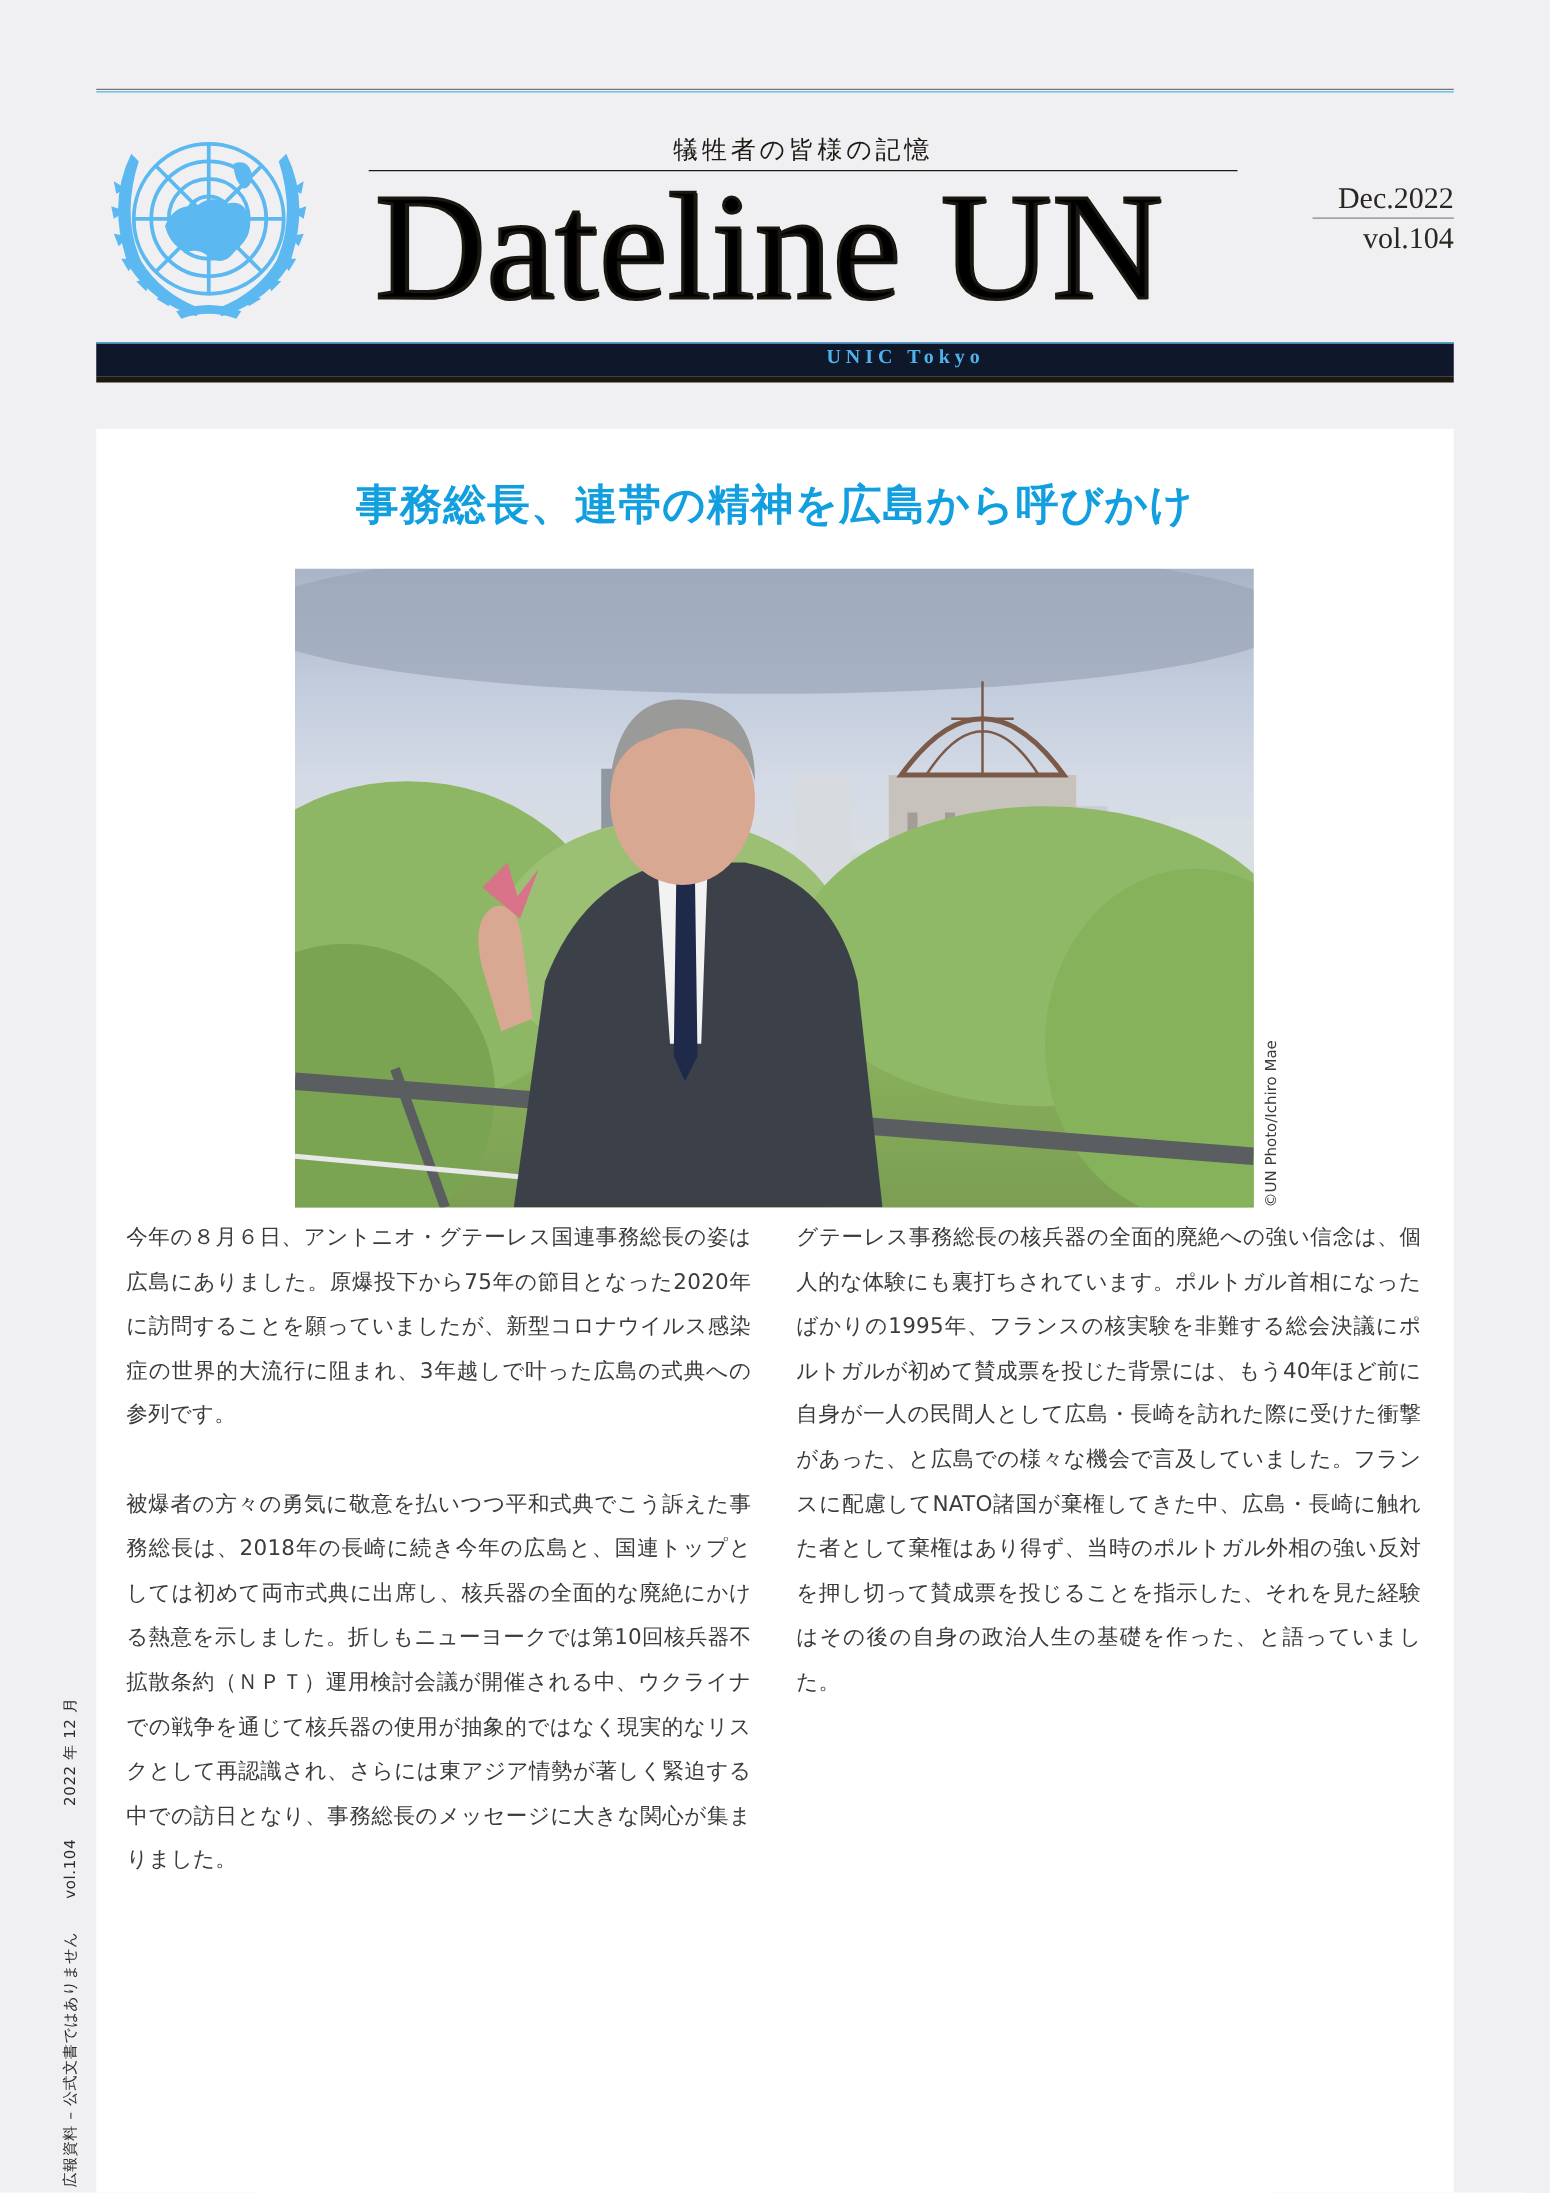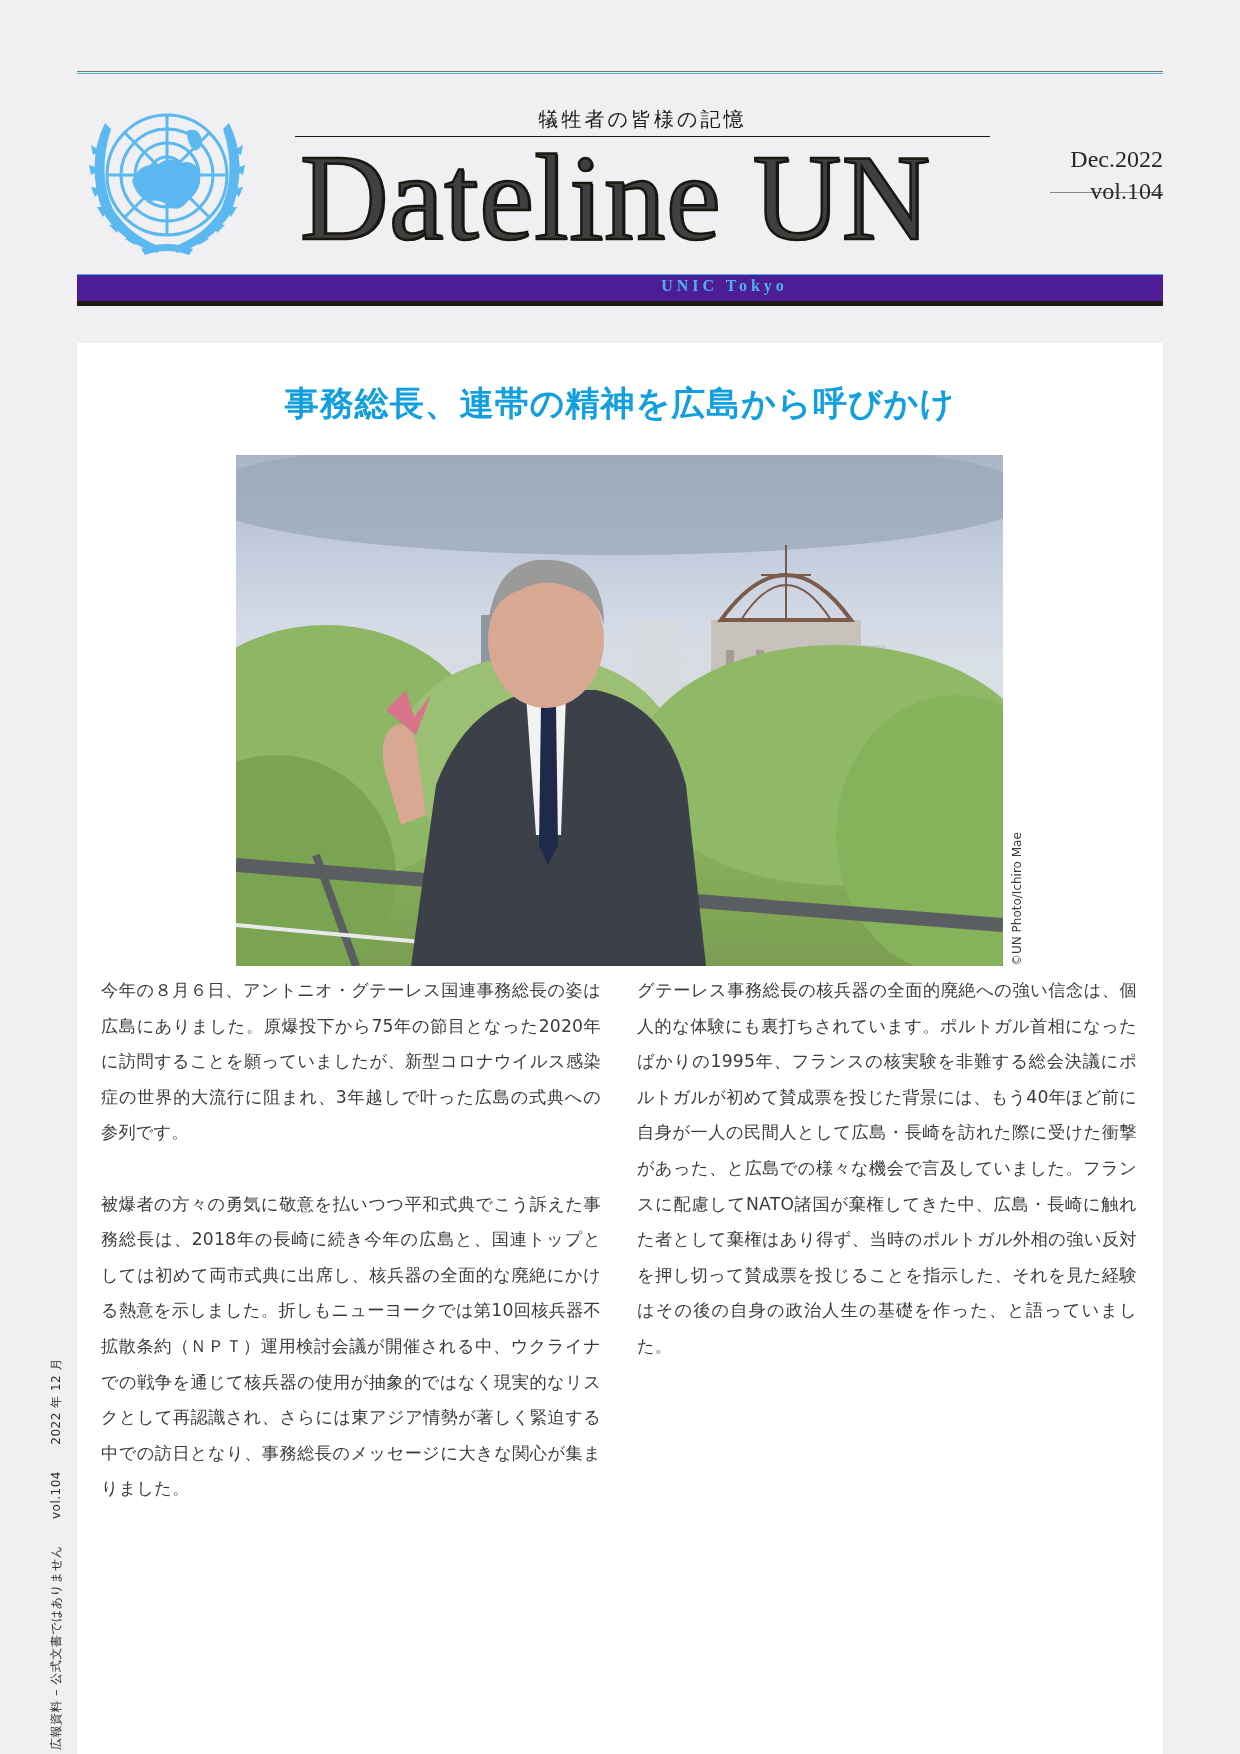--- a/index.html
+++ b/index.html
@@ -19,35 +19,35 @@
   }
   .emblem { position: absolute; left: 77px; top: 103px; width: 180px; height: 160px; }
   .org-name {
     position: absolute; left: 295px; top: 106px; width: 695px; text-align: center;
     font-family: "DejaVu Serif", serif; font-size: 20px; letter-spacing: 3px; color: #1d1a16;
   }
   .title-rule { position: absolute; left: 295px; top: 136px; width: 695px; height: 0; border-top: 1.5px solid #1d1a16; }
   .masthead-title {
     position: absolute; left: 300px; top: 128px; width: 700px;
     font-family: "Liberation Serif", serif; font-size: 122px; line-height: 140px;
-    color: #404040; -webkit-text-stroke: 2.5px #1a1610; letter-spacing: 1px;
+    color: #000000; -webkit-text-stroke: 2.5px #1a1610; letter-spacing: 1px;
     text-shadow: 2px 1px 0 #1a1610;
   }
   .issue-date {
     position: absolute; left: 1050px; top: 146px; width: 113px; text-align: right;
     font-family: "Liberation Serif", serif; font-size: 24px; color: #2a2622;
-    border-bottom: 1px solid #8a8682; padding-bottom: 19px;
+    border-bottom: 1px solid #8a8682; padding-bottom: 1px;
   }
   .issue-vol {
     position: absolute; left: 1050px; top: 178px; width: 113px; text-align: right;
     font-family: "Liberation Serif", serif; font-size: 24px; color: #2a2622;
   }
   .sub-band {
     position: absolute; left: 77px; top: 274px; width: 1086px; height: 27px;
-    background: #4c1d95; border-top: 1.5px solid #4fb3ea; box-sizing: border-box;
+    background: #0f172a; border-top: 1.5px solid #4fb3ea; box-sizing: border-box;
   }
   .sub-band-text {
     position: absolute; left: 300px; top: 2px; width: 695px; text-align: center;
     font-family: "Liberation Serif", serif; font-weight: bold; font-size: 16px;
     letter-spacing: 4px; color: #4fb3ea;
   }
   .heavy-rule { position: absolute; left: 77px; top: 301px; width: 1086px; height: 5px; background: #1d1810; }
 
   
   .panel { position: absolute; left: 77px; top: 343px; width: 1086px; height: 1562px; background: #ffffff; }

